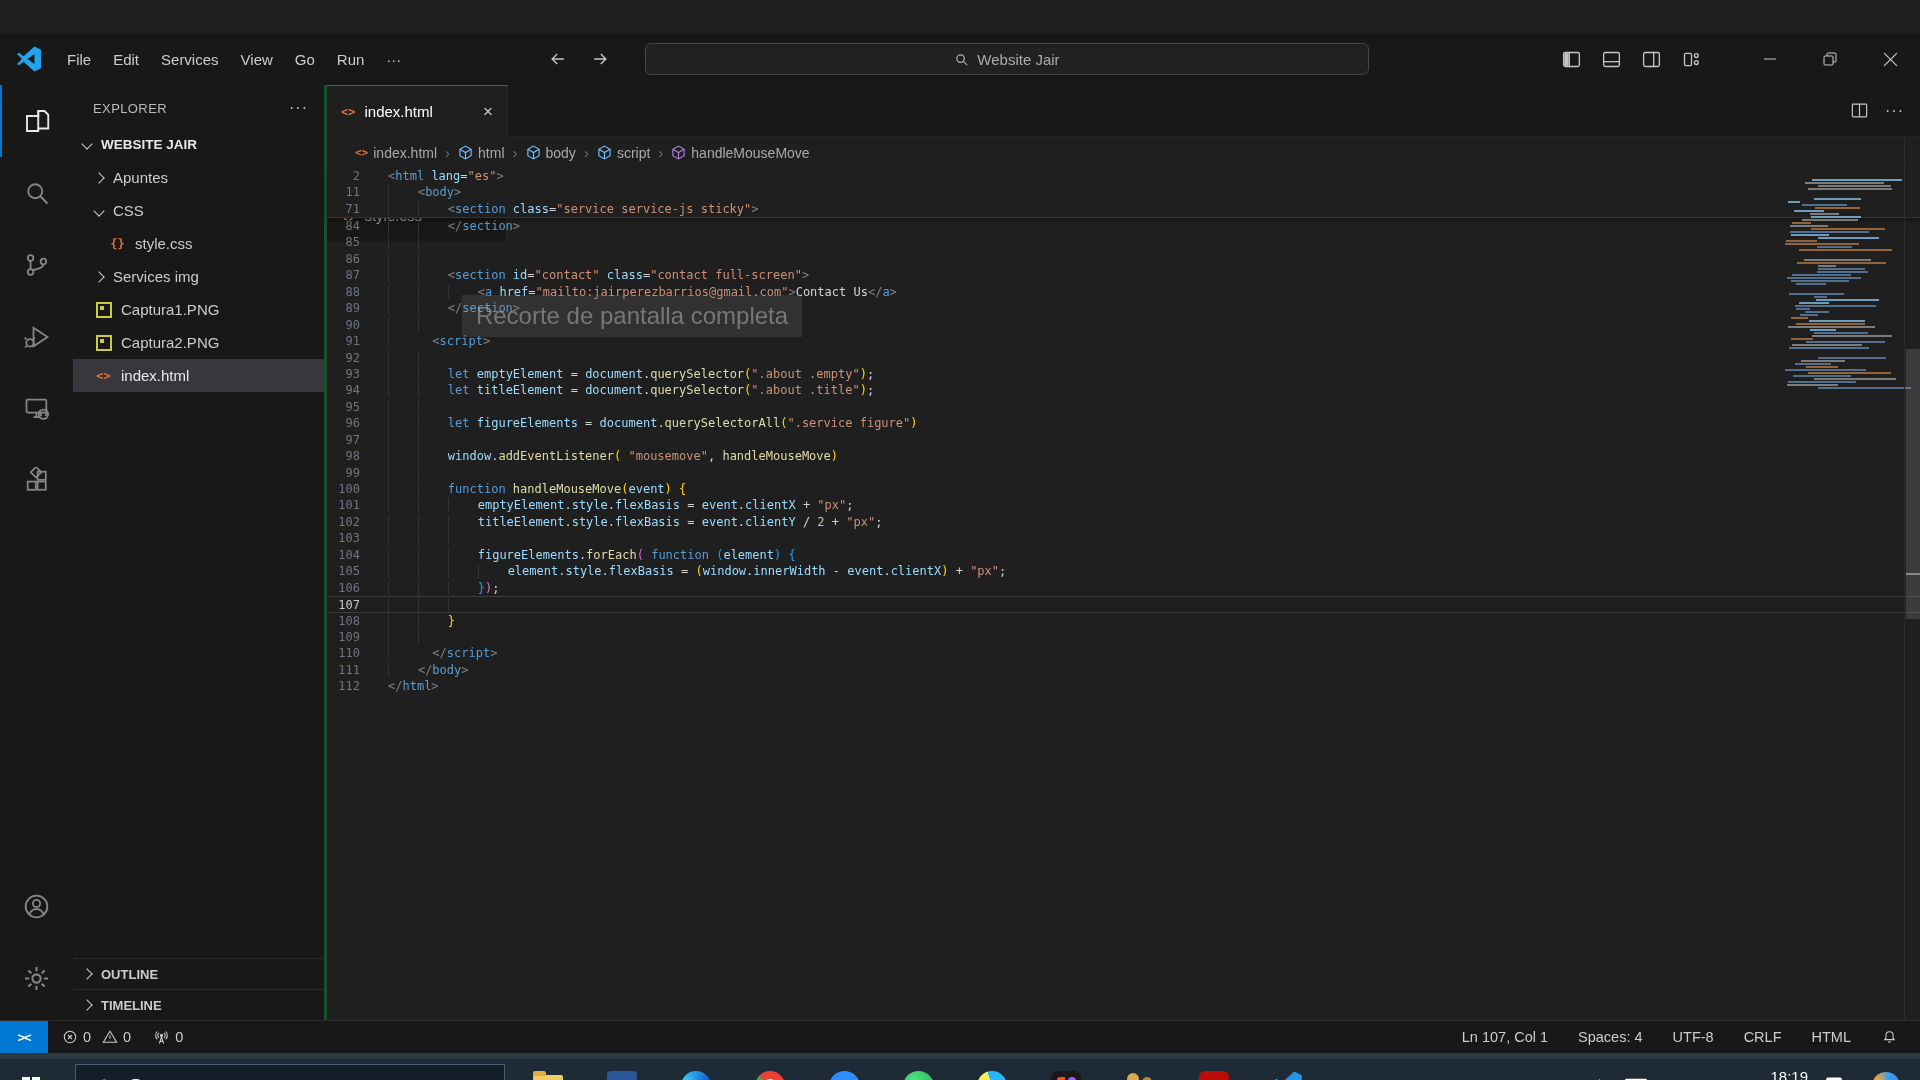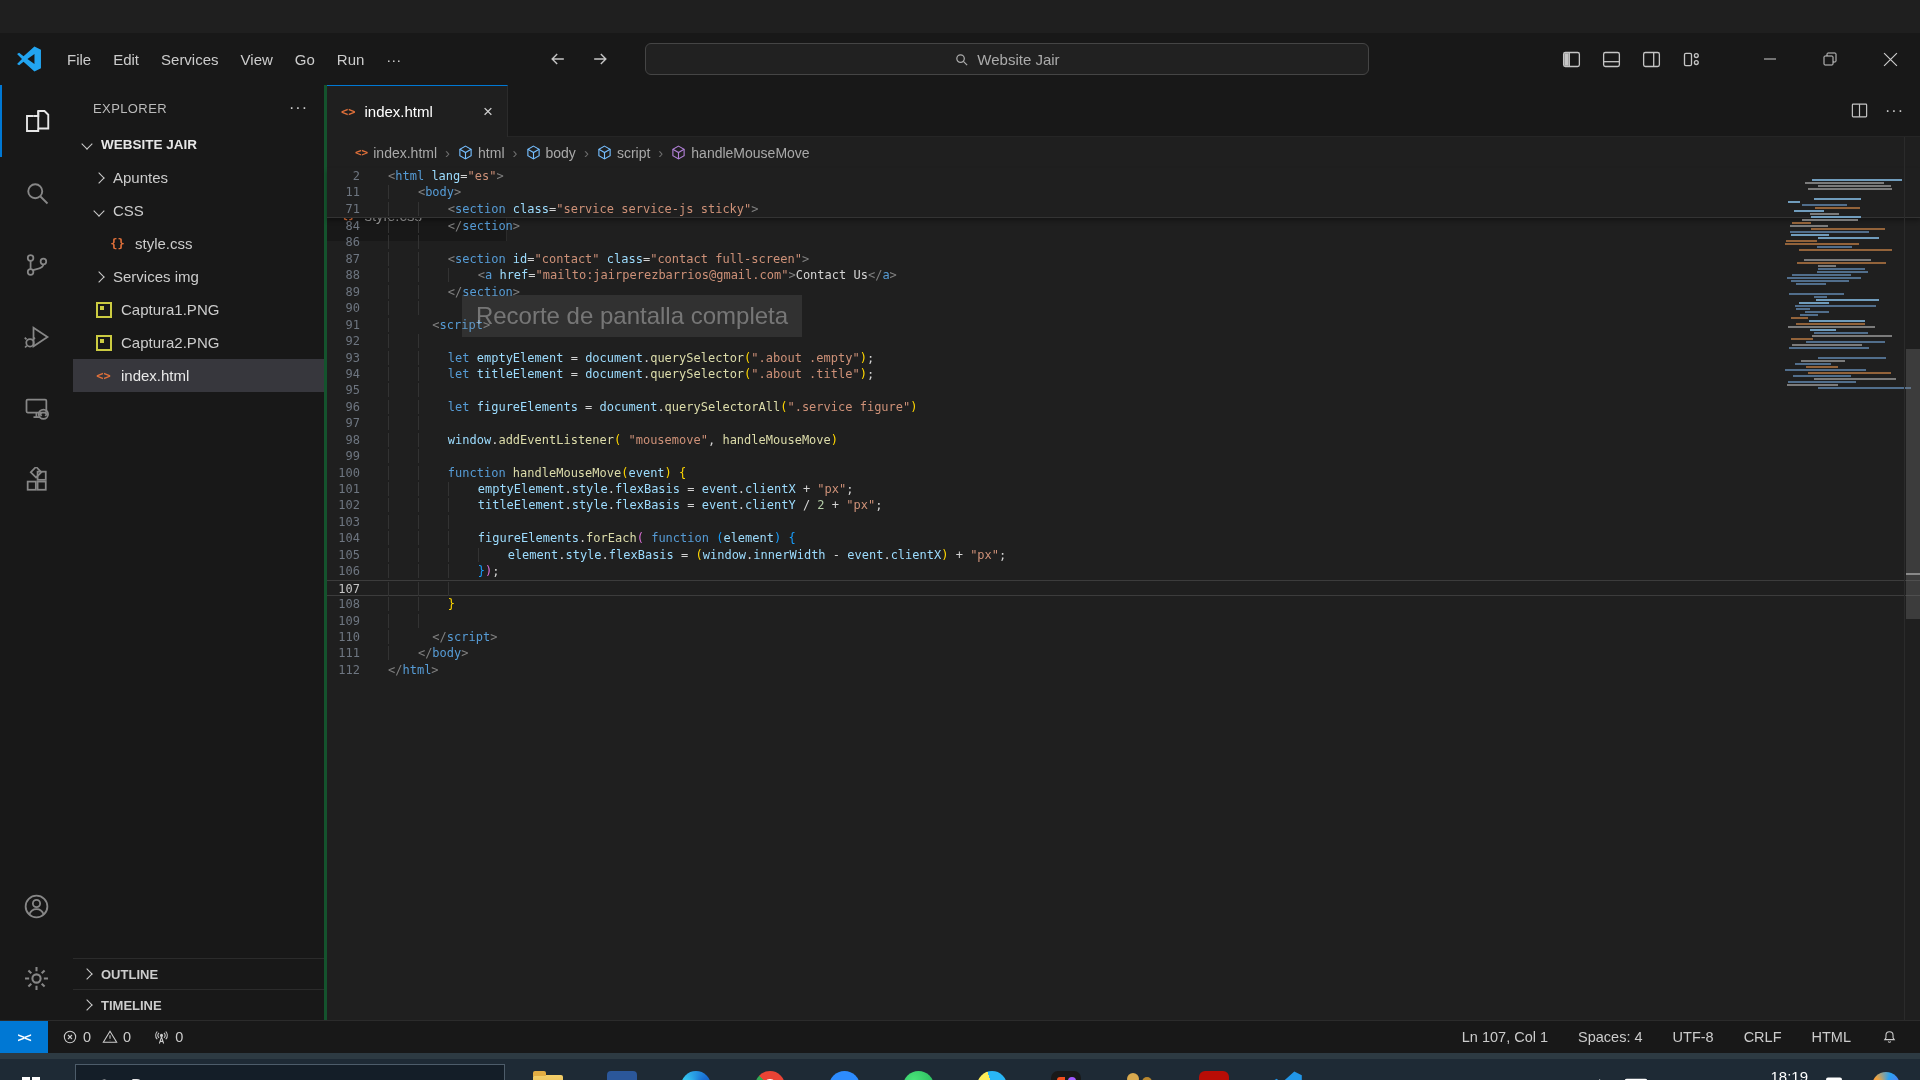--- a/index.html
+++ b/index.html
@@ -422,20 +422,24 @@
             <span>handleMouseMove</span>
           </span>
         </div>
       <div id="codearea">
         <div id="lines">
             <div class="cl">
               <span class="ln">84</span>
               <span class="ct"><span class="g">    </span><span class="g">    </span><span class="tk-p">&lt;/</span><span class="tk-t">section</span><span class="tk-p">&gt;</span></span>
             </div>
             <div class="cl">
+              <span class="ln">85</span>
+              <span class="ct"><span class="g">    </span><span class="g">    </span></span>
+            </div>
+            <div class="cl">
               <span class="ln">86</span>
               <span class="ct"><span class="g">    </span><span class="g">    </span></span>
             </div>
             <div class="cl">
               <span class="ln">87</span>
               <span class="ct"><span class="g">    </span><span class="g">    </span><span class="tk-p">&lt;</span><span class="tk-t">section</span><span class="tk-o"> </span><span class="tk-a">id</span><span class="tk-o">=</span><span class="tk-s">"contact"</span><span class="tk-o"> </span><span class="tk-a">class</span><span class="tk-o">=</span><span class="tk-s">"contact full-screen"</span><span class="tk-p">&gt;</span></span>
             </div>
             <div class="cl">
               <span class="ln">88</span>
               <span class="ct"><span class="g">    </span><span class="g">    </span><span class="g">    </span><span class="tk-p">&lt;</span><span class="tk-t">a</span><span class="tk-o"> </span><span class="tk-a">href</span><span class="tk-o">=</span><span class="tk-s">"mailto:jairperezbarrios@gmail.com"</span><span class="tk-p">&gt;</span><span class="tk-x">Contact Us</span><span class="tk-p">&lt;/</span><span class="tk-t">a</span><span class="tk-p">&gt;</span></span>

